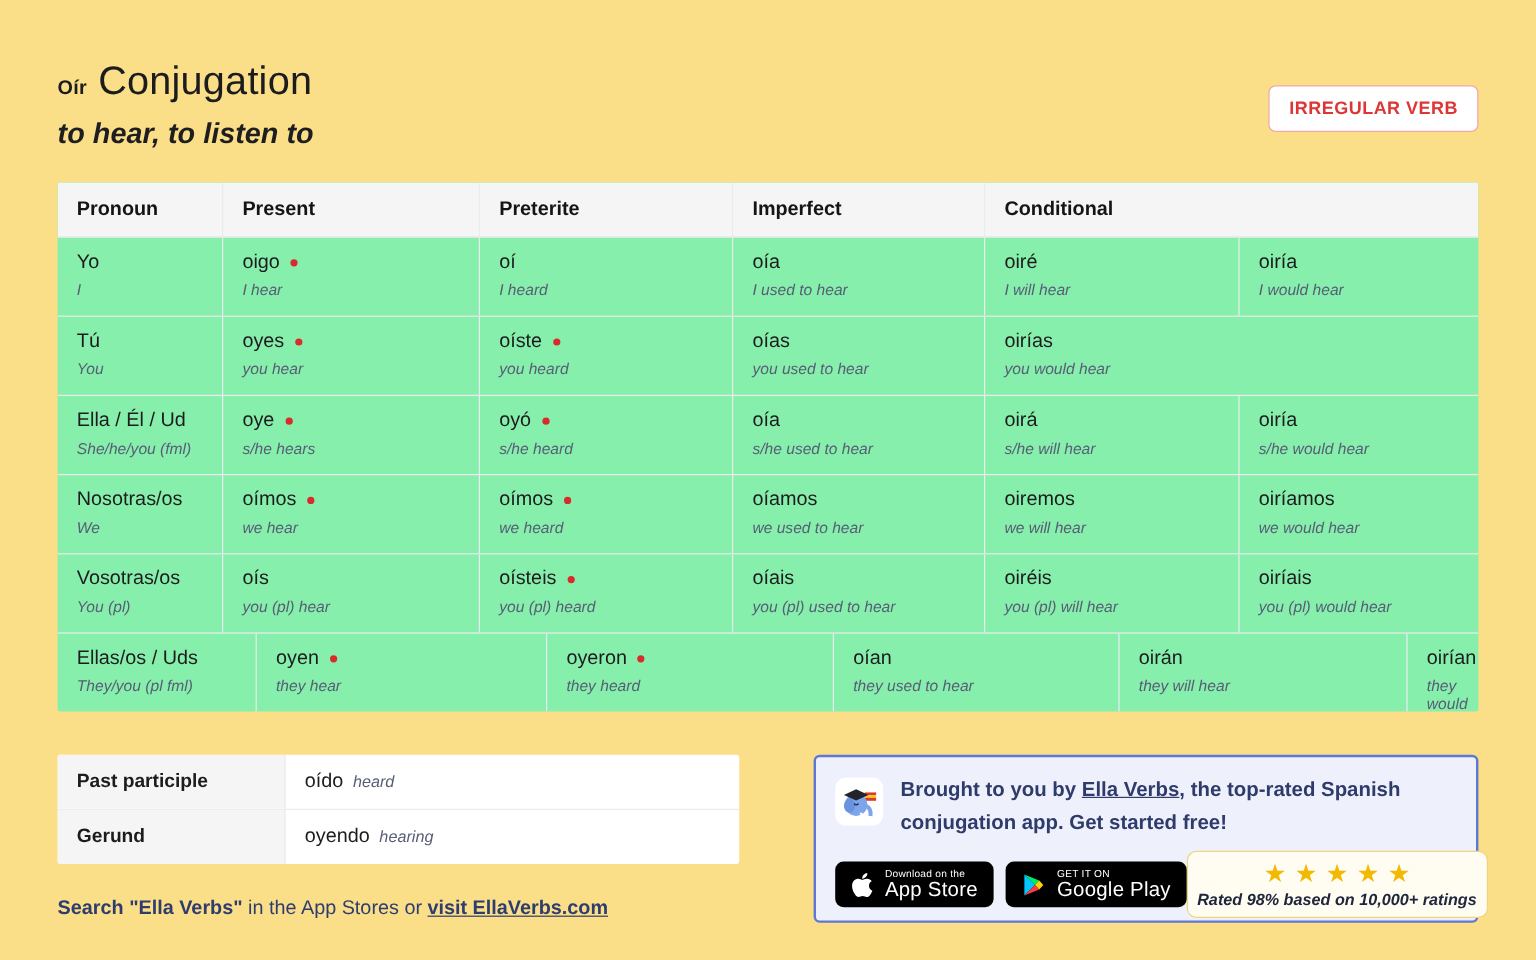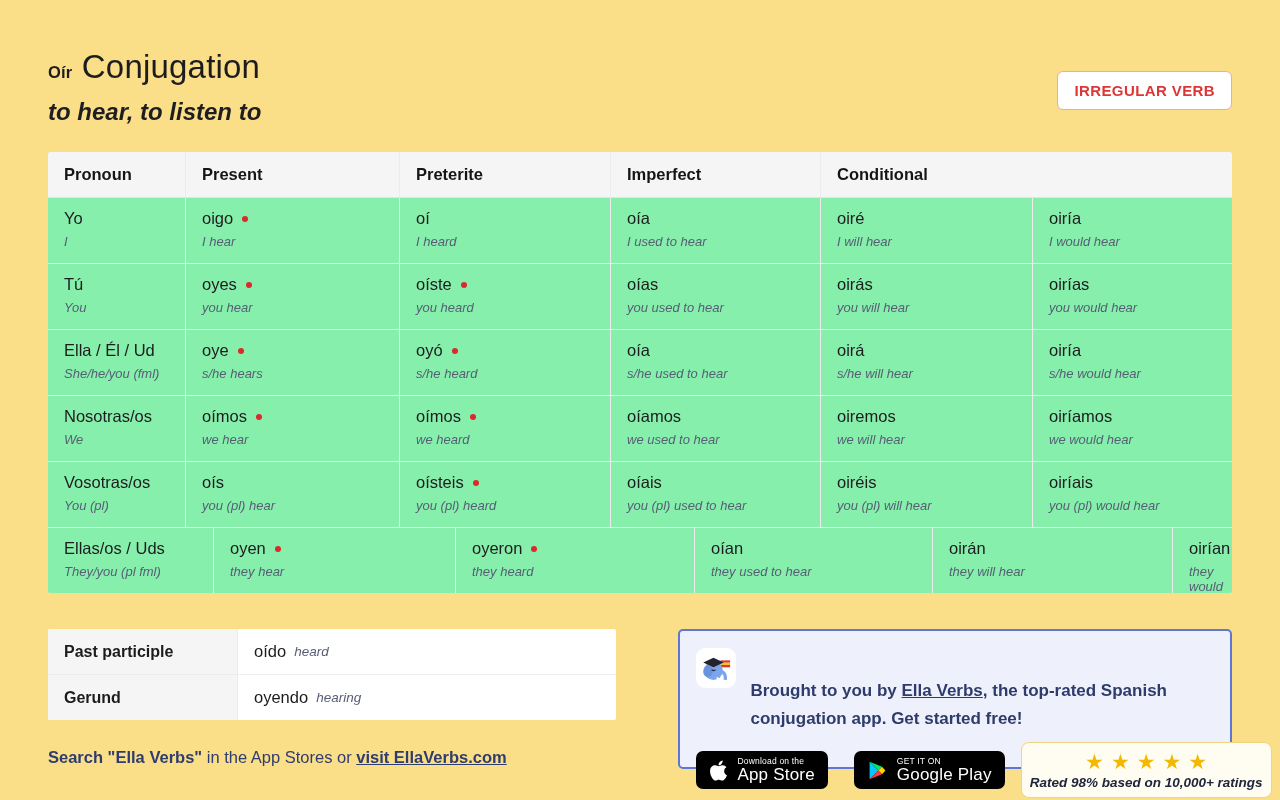--- a/index.html
+++ b/index.html
@@ -70,24 +70,24 @@
     margin-left:40px; width:576px; height:140px;
     background:#EEF1FC; border:2px solid #5E77D4; border-radius:5px;
     padding:13px 16px 12px 16px;
   }
   .promo-top { display:flex; align-items:flex-start; }
   .mascot {
     width:40px; height:40px; background:#fff; border-radius:9px;
     flex:0 0 auto; margin-top:4px; display:flex; align-items:center; justify-content:center;
   }
   .promo-text {
-    margin-left:14px; font-size:17px; font-weight:700; color:#2E3B6B; line-height:1.63;margin-top:33px;
+    margin-left:14px; font-size:17px; font-weight:700; color:#2E3B6B; line-height:1.63;
   }
   .promo-text .lnk { text-decoration:underline; cursor:pointer; }
-  .promo-row { display:flex; align-items:center; margin-top:10px;gap:16px; }
+  .promo-row { display:flex; align-items:center; margin-top:10px; }
 
   .store-badge {
     background:#000; border-radius:7px; height:38px; color:#fff;
     display:flex; align-items:center; padding:0 13px; cursor:pointer; flex:0 0 auto;
   }
   .store-badge + .store-badge { margin-left:10px; }
   .store-badge .s-icon { margin-right:9px; display:flex; align-items:center; }
   .s-line1 { font-size:8.5px; letter-spacing:.2px; line-height:1.25; }
   .s-line2 { font-size:17px; font-weight:500; letter-spacing:.2px; line-height:1.1; }
 
@@ -173,26 +173,20 @@
           <span class="verb">oíste</span>
           <span class="dot"></span>
         </div>
       <div class="trans">you heard</div>
     </div>
     <div class="cell">
       <div class="verb-line">
           <span class="verb">oías</span>
         </div>
       <div class="trans">you used to hear</div>
-    </div>
-    <div class="cell">
-      <div class="verb-line">
-          <span class="verb">oirás</span>
-        </div>
-      <div class="trans">you will hear</div>
     </div>
     <div class="cell">
       <div class="verb-line">
           <span class="verb">oirías</span>
         </div>
       <div class="trans">you would hear</div>
     </div>
   </div>
 
   <div class="t-row body">

